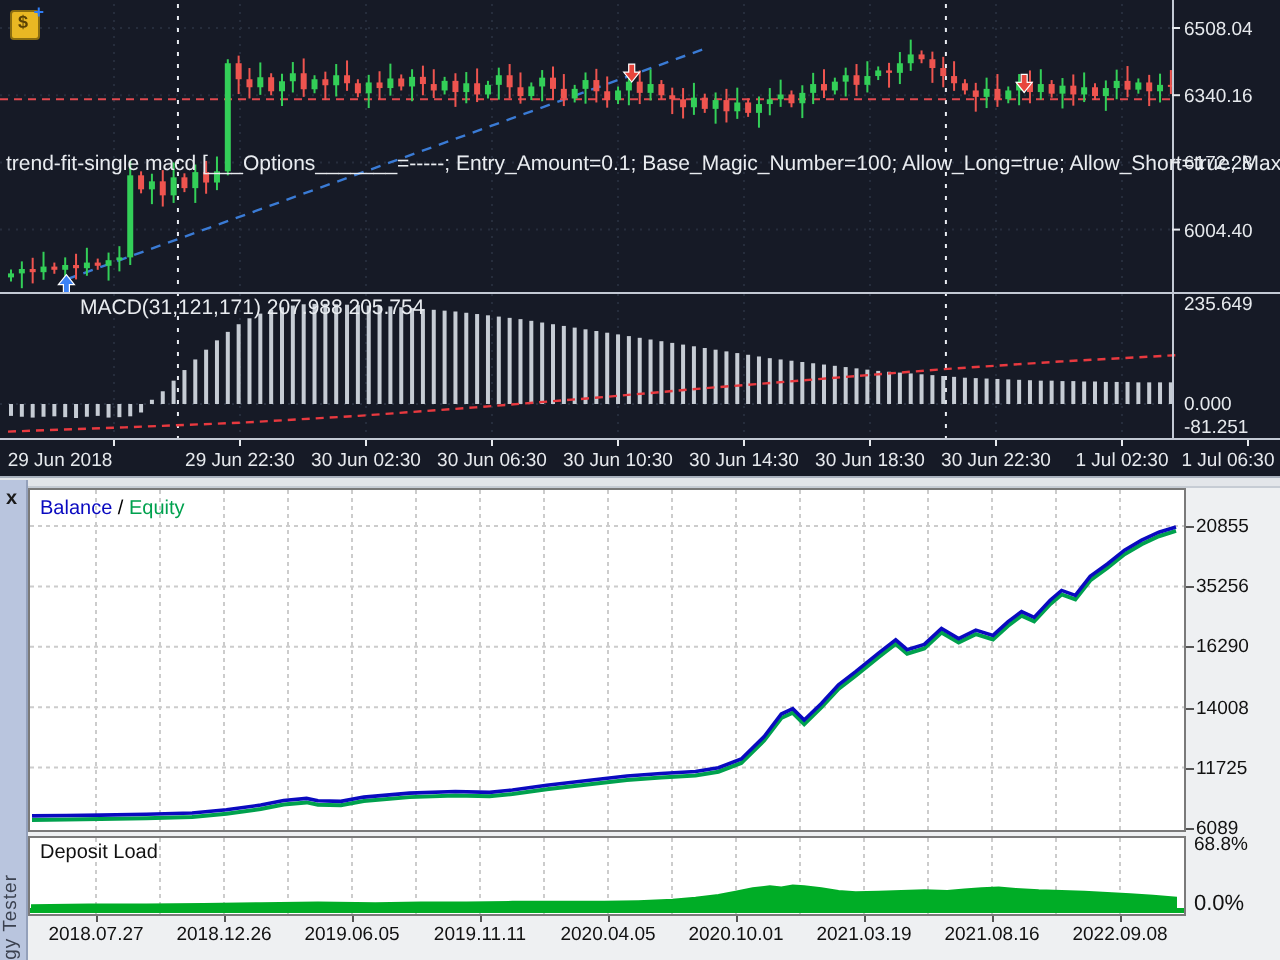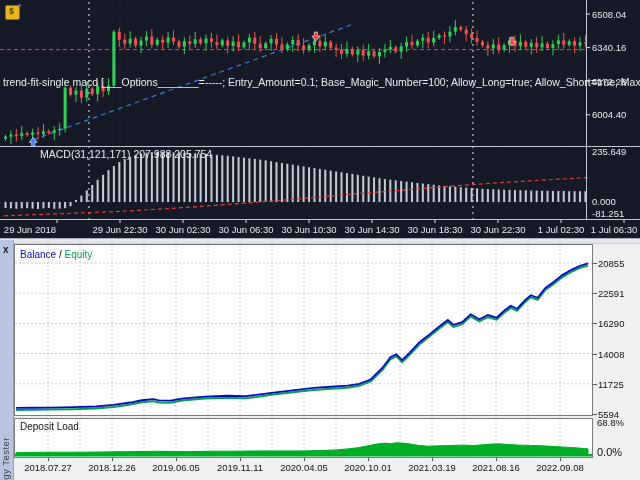--- a/index.html
+++ b/index.html
@@ -503,29 +503,29 @@
   </div>
 
   <div class="deposit-label">Deposit Load</div>
   <div class="load-max">68.8%</div>
   <div class="load-min">0.0%</div>
 
   <div id="tester-yticks">
       <div class="tick-h" style="left: 593px; top: 263px;"></div>
       <span class="tick-label" style="left: 598px; top: 258px;">20855</span>
       <div class="tick-h" style="left: 593px; top: 293.192px;"></div>
-      <span class="tick-label" style="left: 598px; top: 288.192px;">22591</span>
+      <span class="tick-label" style="left: 598px; top: 288.192px;">35256</span>
       <div class="tick-h" style="left: 593px; top: 323.397px;"></div>
       <span class="tick-label" style="left: 598px; top: 318.397px;">16290</span>
       <div class="tick-h" style="left: 593px; top: 353.589px;"></div>
       <span class="tick-label" style="left: 598px; top: 348.589px;">14008</span>
       <div class="tick-h" style="left: 593px; top: 383.795px;"></div>
       <span class="tick-label" style="left: 598px; top: 378.795px;">11725</span>
       <div class="tick-h" style="left: 593px; top: 414px;"></div>
-      <span class="tick-label" style="left: 598px; top: 409px;">5594</span>
+      <span class="tick-label" style="left: 598px; top: 409px;">6089</span>
     </div>
   <div id="tester-xticks">
       <div class="tick-v" style="left: 48px; top: 458px;"></div>
       <span class="tick-label" style="left: 48px; top: 462px; transform: translateX(-50%);">2018.07.27</span>
       <div class="tick-v" style="left: 112px; top: 458px;"></div>
       <span class="tick-label" style="left: 112px; top: 462px; transform: translateX(-50%);">2018.12.26</span>
       <div class="tick-v" style="left: 176px; top: 458px;"></div>
       <span class="tick-label" style="left: 176px; top: 462px; transform: translateX(-50%);">2019.06.05</span>
       <div class="tick-v" style="left: 240px; top: 458px;"></div>
       <span class="tick-label" style="left: 240px; top: 462px; transform: translateX(-50%);">2019.11.11</span>

